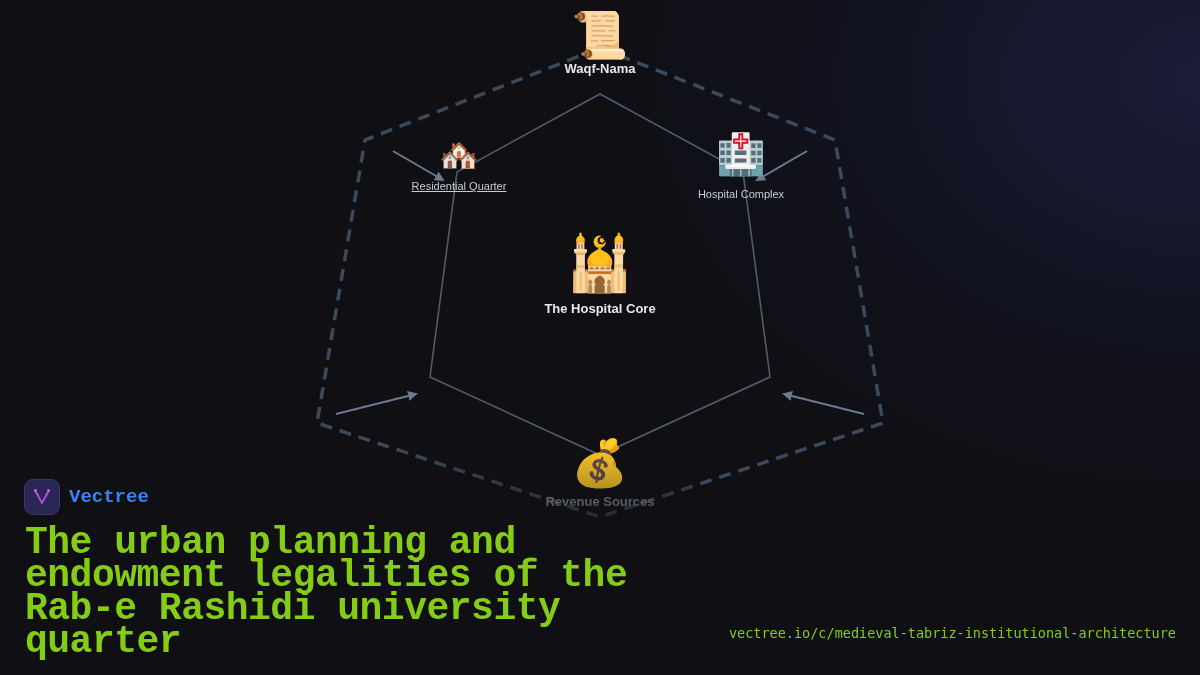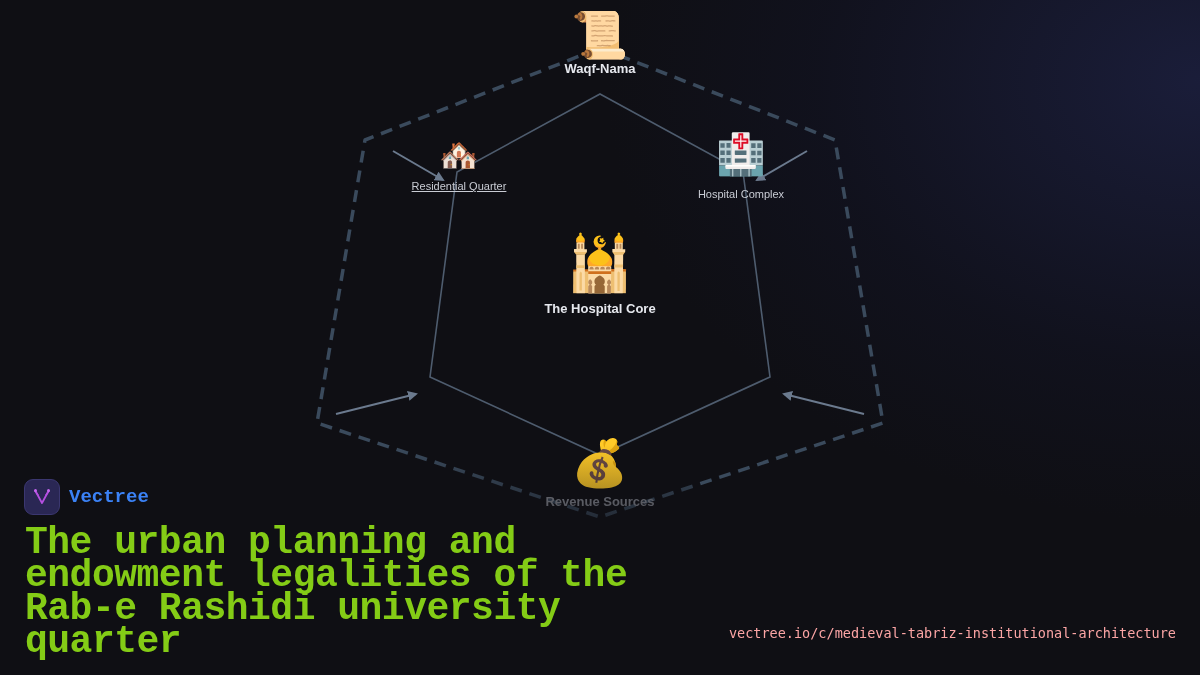--- a/index.html
+++ b/index.html
@@ -34,21 +34,21 @@
       display: flex; align-items: center; justify-content: center;
     }
     .brand-name { font-family: Liberation Mono, monospace; font-weight: bold; font-size: 19px; color: #3b82f6; }
     .title {
       position: absolute; left: 17px; top: 518px; width: 640px; margin: 8px;
       font-family: "Liberation Mono", monospace; font-weight: bold;
       font-size: 38px; line-height: 33px; color: #84cc16; letter-spacing: -0.5px;
     }
     .url {
       position: absolute; right: 24px; top: 625px;
-      font-family: "DejaVu Sans Mono", monospace; font-size: 13.5px; color: #fca5a5;
+      font-family: "DejaVu Sans Mono", monospace; font-size: 13.5px; color: #84cc16;
     }
   </style>
 </head>
 <body>
 
 <div class="bg-glow"></div>
 
 <svg class="diagram" width="1200" height="675" viewBox="0 0 1200 675">
   <defs>
     <marker id="arrowhead" markerWidth="10" markerHeight="10" refX="8" refY="5" orient="auto" markerUnits="userSpaceOnUse">

